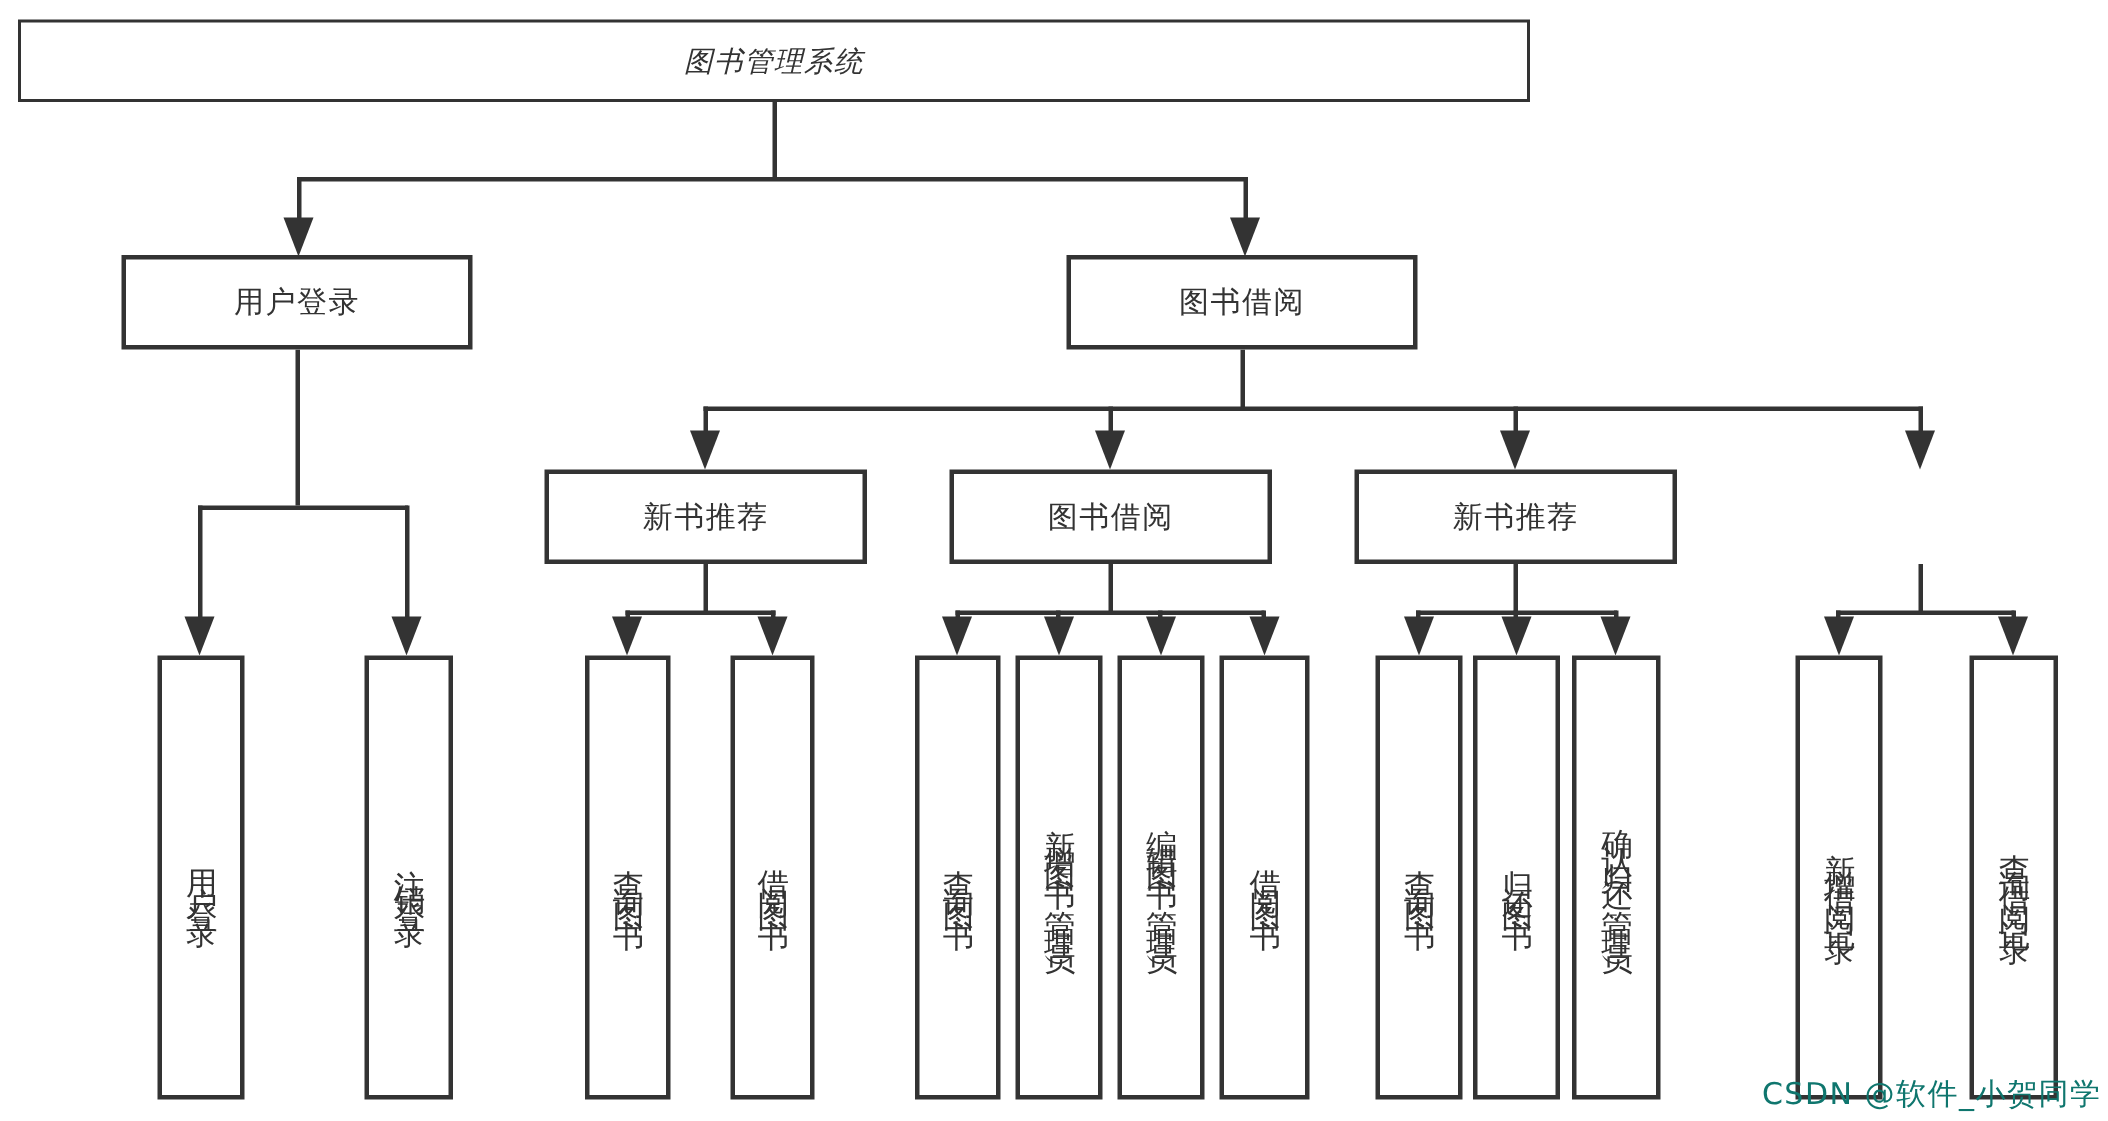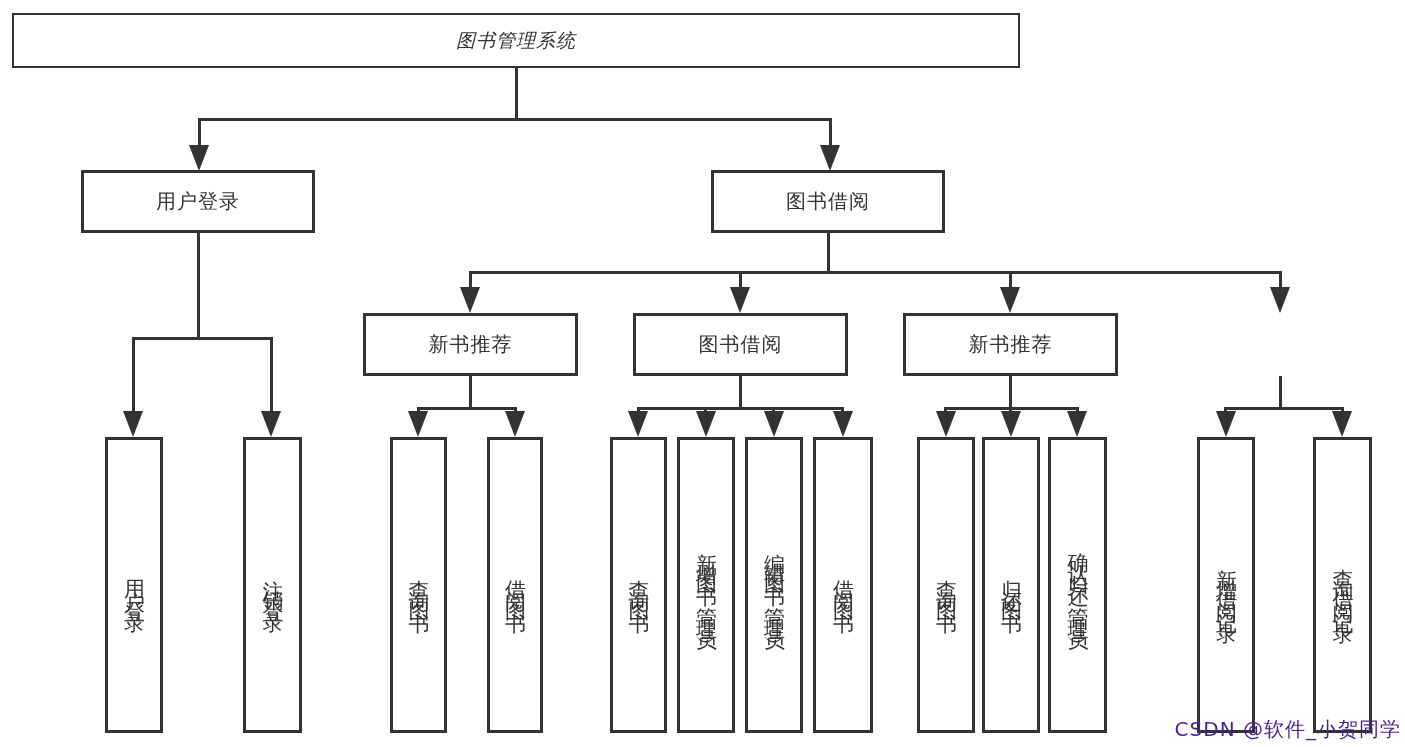--- a/index.html
+++ b/index.html
@@ -54,21 +54,21 @@
     border-left: 10px solid transparent;
     border-right: 10px solid transparent;
     border-top: 26px solid #333333;
     z-index: 1;
   }
   .watermark {
     position: absolute;
     top: 716px;
     right: 4px;
     font-size: 20px;
-    color: #4c1d95;
+    color: #0f766e;
     letter-spacing: 1px;
     z-index: 5;
   }
 </style>
 </head>
 <body>
 
 <div id="stage">
 
   <div class="node node--root" style="left:12px; top:13px; width:1008px; height:55px;font-style:italic;">

